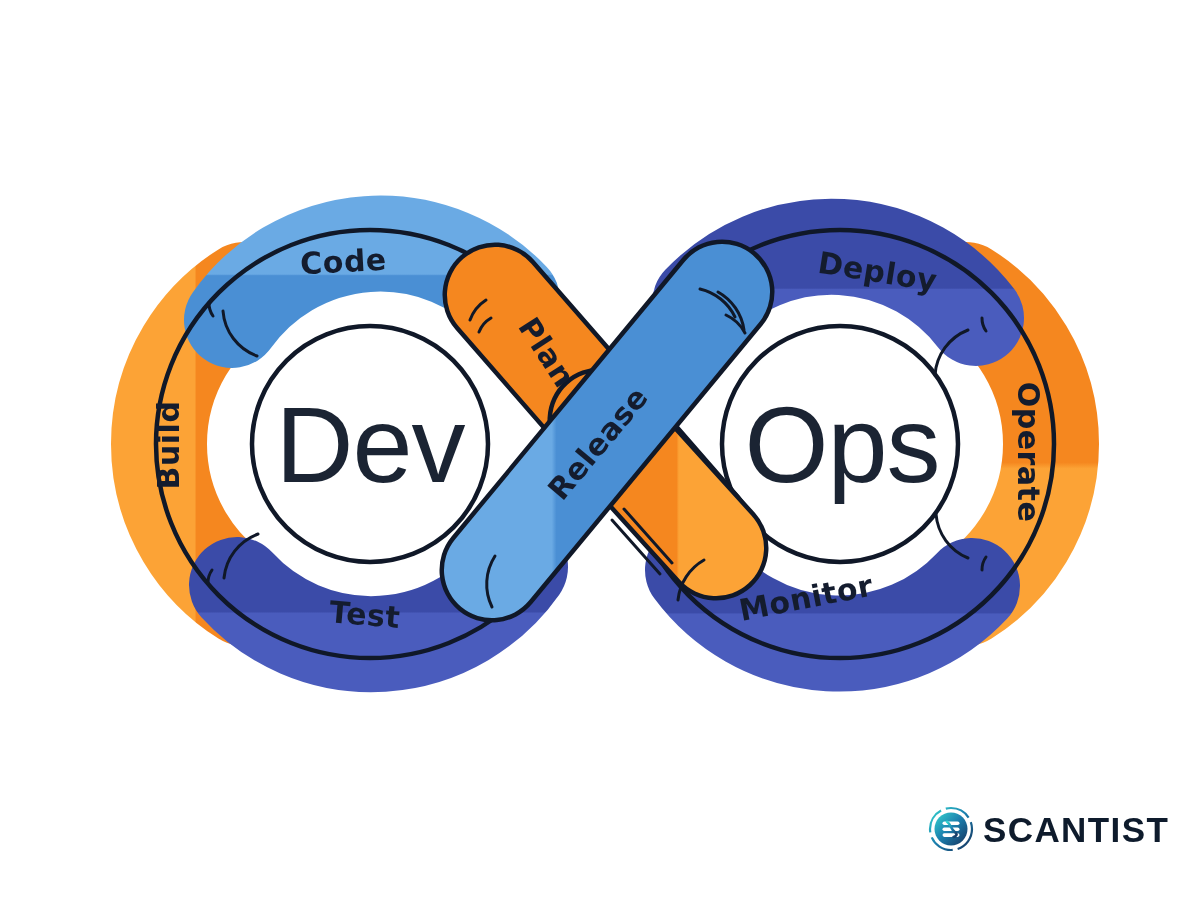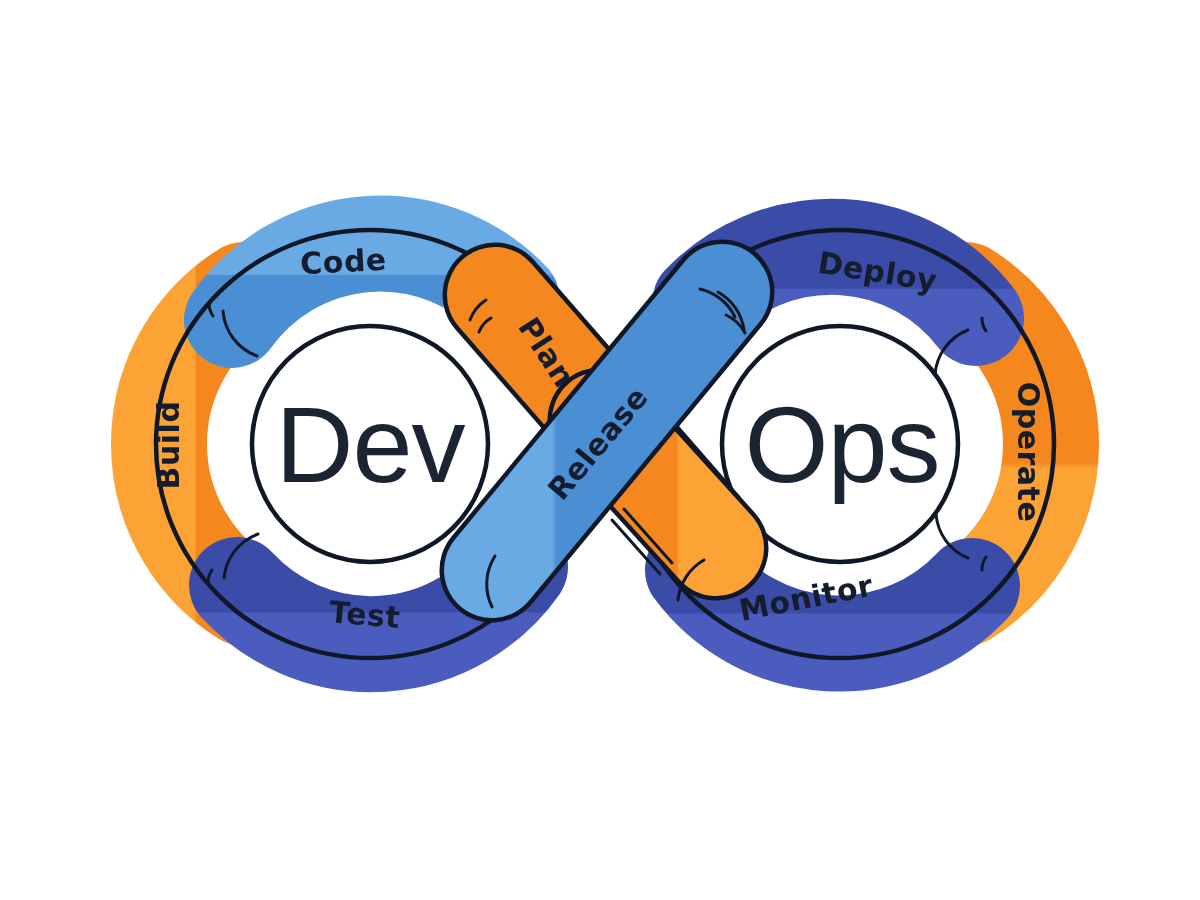--- a/index.html
+++ b/index.html
@@ -258,14 +258,34 @@
 
       <text class="seg-label" x="808" y="608" text-anchor="middle" transform="rotate(-11 808 608)">Monitor</text>
     </g>
 
     <g>
       <text class="core-label" x="370" y="482" text-anchor="middle">Dev</text>
       <text class="core-label" x="842" y="482" text-anchor="middle">Ops</text>
     </g>
   </svg>
 
+  <div id="logo">
+    <svg id="logo-mark" viewBox="0 0 46 46">
+      <defs>
+        <linearGradient id="gLogo" x1="0" y1="0" x2="1" y2="1">
+          <stop offset="0%" stop-color="#34d4cf"></stop>
+          <stop offset="48%" stop-color="#1b7fae"></stop>
+          <stop offset="100%" stop-color="#16325c"></stop>
+        </linearGradient>
+      </defs>
+      <circle cx="23" cy="23" r="21" fill="none" stroke="url(#gLogo)" stroke-width="2.2" stroke-dasharray="26 5"></circle>
+      <circle cx="23" cy="23" r="16.5" fill="url(#gLogo)"></circle>
+      <g fill="#ffffff">
+        <rect x="14.5" y="15.5" width="17" height="3.6" rx="1.8"></rect>
+        <rect x="14.5" y="21.4" width="17" height="3.6" rx="1.8"></rect>
+        <rect x="14.5" y="27.3" width="17" height="3.6" rx="1.8"></rect>
+      </g>
+      <path d="M 19 15.8 C 24 19.5 22 22.5 27 26.2 C 30 28.4 28 30.4 25.5 31" fill="none" stroke="url(#gLogo)" stroke-width="2.6" stroke-linecap="round"></path>
+    </svg>
+    <div id="logo-word">SCANTIST</div>
+  </div>
 
 </div>
 
 </body></html>

